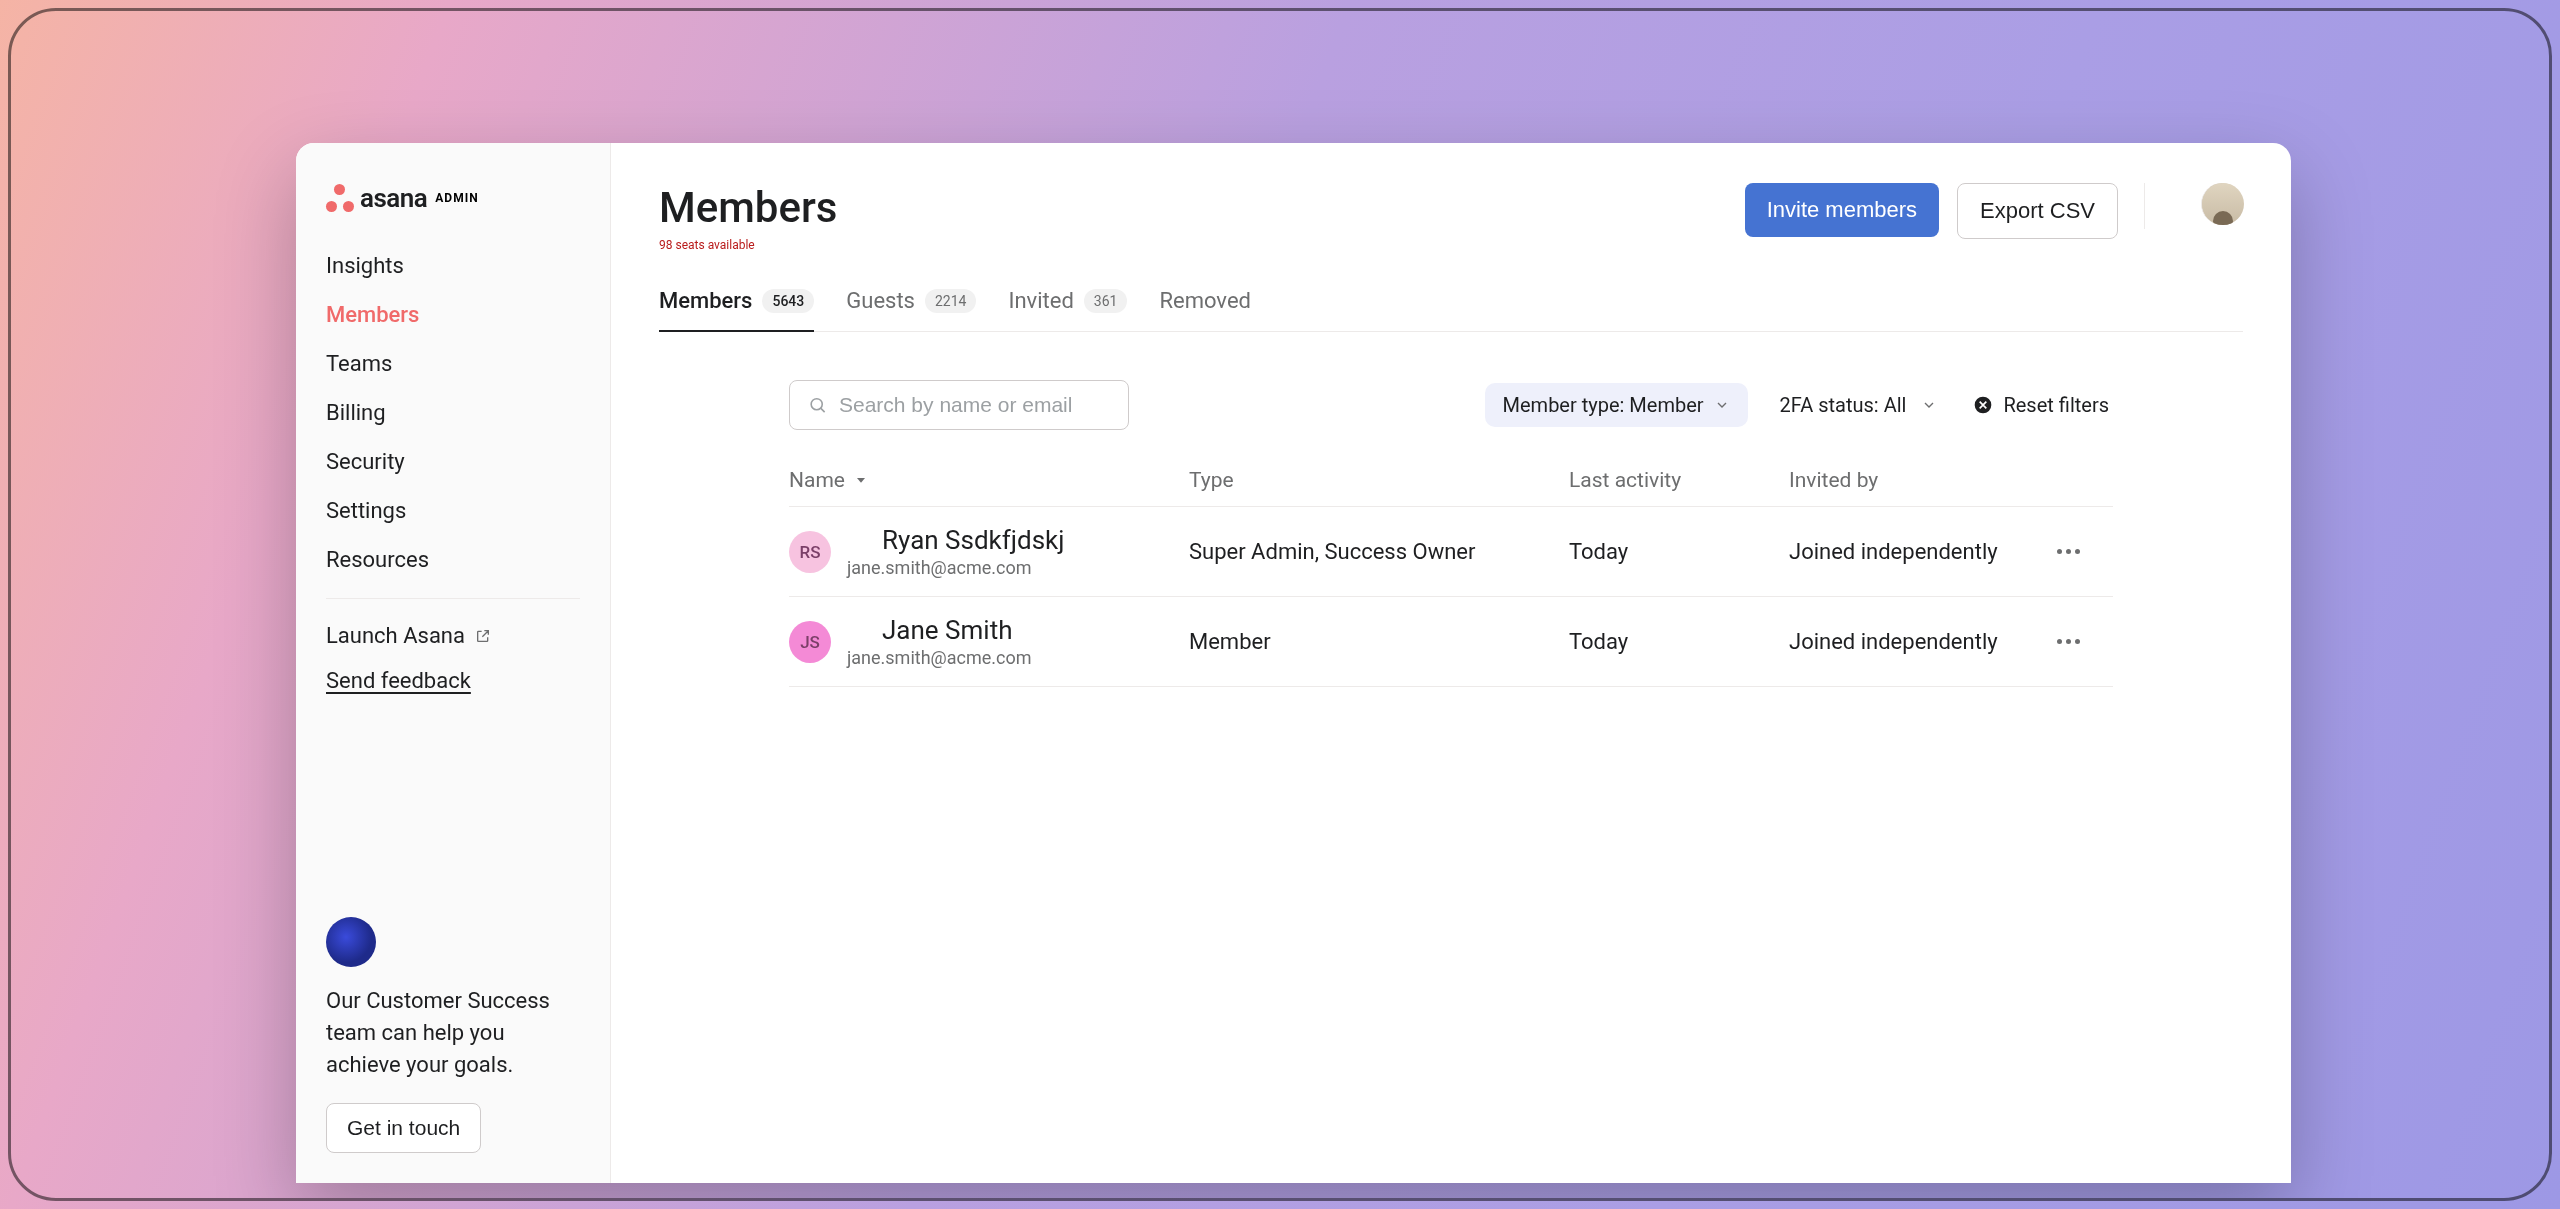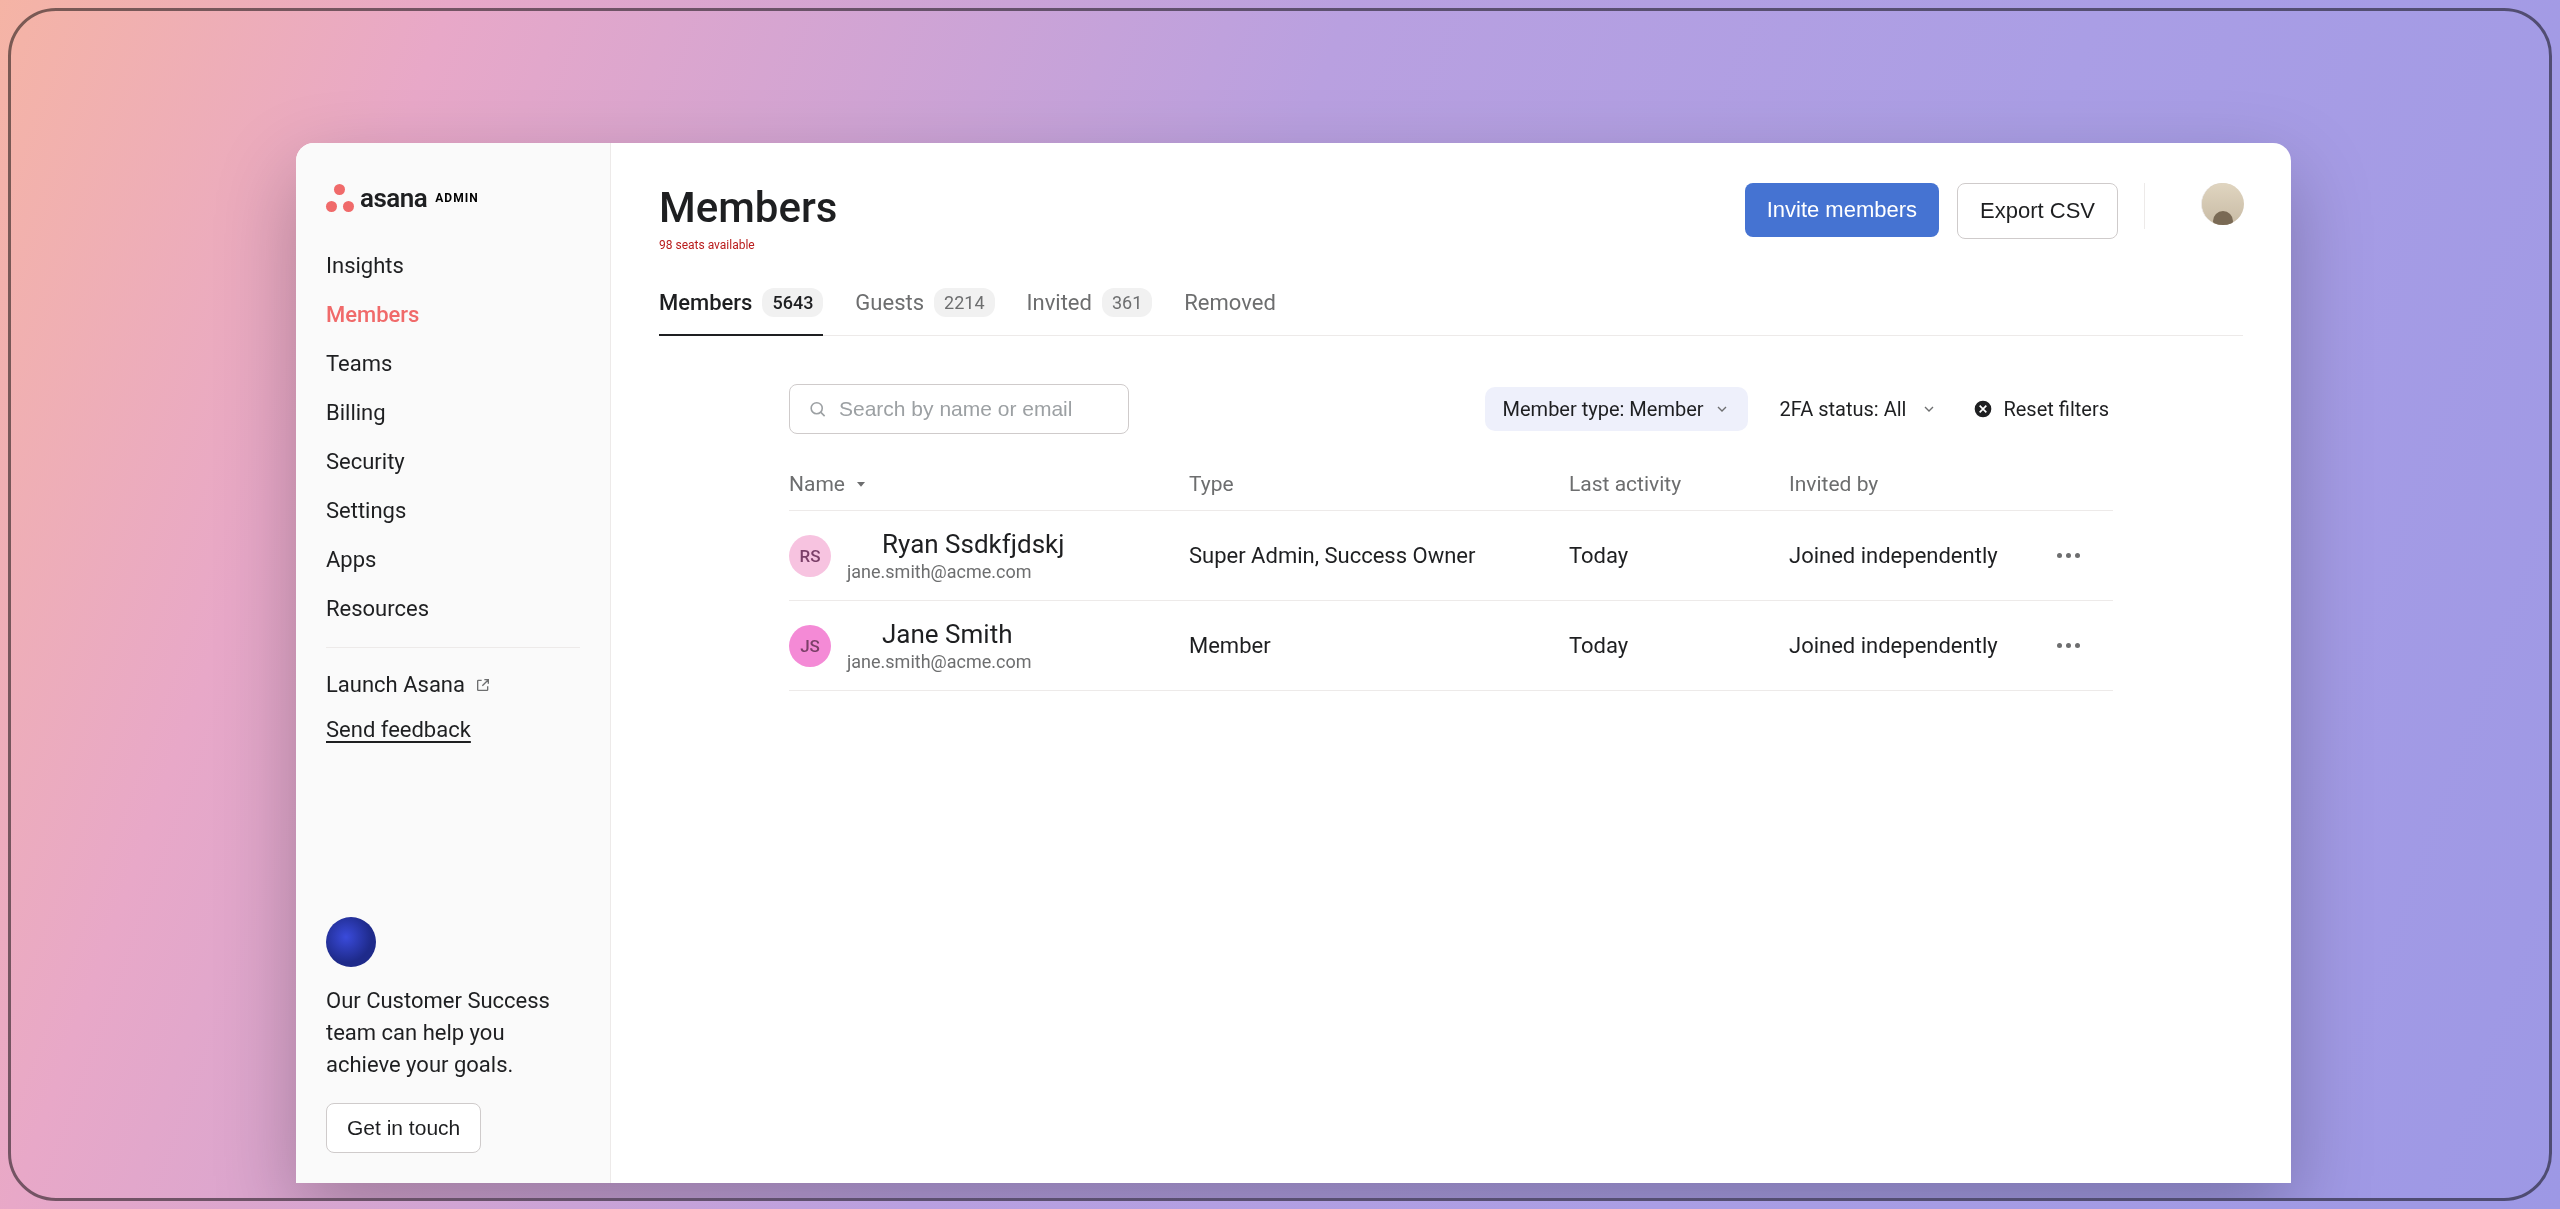--- a/index.html
+++ b/index.html
@@ -87,21 +87,21 @@
     position:relative;
   }
   .avatar-sep { width:1px; height:46px; background:#edeae9; margin:0 26px 0 26px; }
   .avatar-inner { width:42px;height:42px;border-radius:50%;background:linear-gradient(#e0d5c0,#c8bba5); display:flex;align-items:flex-end;justify-content:center;overflow:hidden;}
   .avatar-head{width:20px;height:20px;border-radius:50%;background:#7a6a55;margin-bottom:-6px;}
 
   .tabs { display:flex; gap:32px; margin-top:36px; border-bottom:1px solid #edeae9; }
   .tab { display:flex; align-items:center; gap:10px; padding: 0 0 18px 0; font-size:22px; color:#6d6e6f; cursor:pointer; position:relative; }
   .tab.active { color:#1e1f21; font-weight:500; }
   .tab.active::after { content:""; position:absolute; left:0; right:0; bottom:-1px; height:2px; background:#1e1f21; }
-  .tab .badge { background:#f1f1f1; color:#6d6e6f; font-size:18px; padding:4px 10px; border-radius:12px; }
+  .tab .badge { background:#f1f1f1; color:#6d6e6f; font-size:14px; padding:4px 10px; border-radius:12px; }
   .tab.active .badge { color:#1e1f21; }
 
   .toolbar { display:flex; align-items:center; margin: 48px 0 24px 0; padding: 0 130px 0 130px; gap:20px;}
   .search-wrap {
     display:flex; align-items:center; gap:12px;
     border:1px solid #cfcbcb; border-radius:8px; padding: 12px 18px; width:340px;
   }
   .search-icon { width:22px; height:22px; color:#6d6e6f; }
   .search-input { border:none; outline:none; font-size:21px; color:#1e1f21; flex:1; background:transparent; }
   .search-input::placeholder { color:#9ca0a3; }
@@ -154,21 +154,20 @@
         <span class="logo-text">asana</span>
         <span class="logo-admin">ADMIN</span>
       </div>
       <nav class="nav">
         <div class="nav-item">Insights</div>
         <div class="nav-item active">Members</div>
         <div class="nav-item">Teams</div>
         <div class="nav-item">Billing</div>
         <div class="nav-item">Security</div>
         <div class="nav-item">Settings</div>
-        <div class="nav-item">Apps</div>
         <div class="nav-item">Resources</div>
       </nav>
       <div class="nav-divider"></div>
       <div class="launch-row">
         <span>Launch Asana</span>
         <svg class="ext-icon" viewBox="0 0 24 24" fill="none" stroke="#6d6e6f" stroke-width="2">
             <path d="M14 4h6v6M20 4l-9 9M19 14v5a1 1 0 0 1-1 1H5a1 1 0 0 1-1-1V6a1 1 0 0 1 1-1h5"></path>
           </svg>
       </div>
       <div class="feedback">Send feedback</div>

